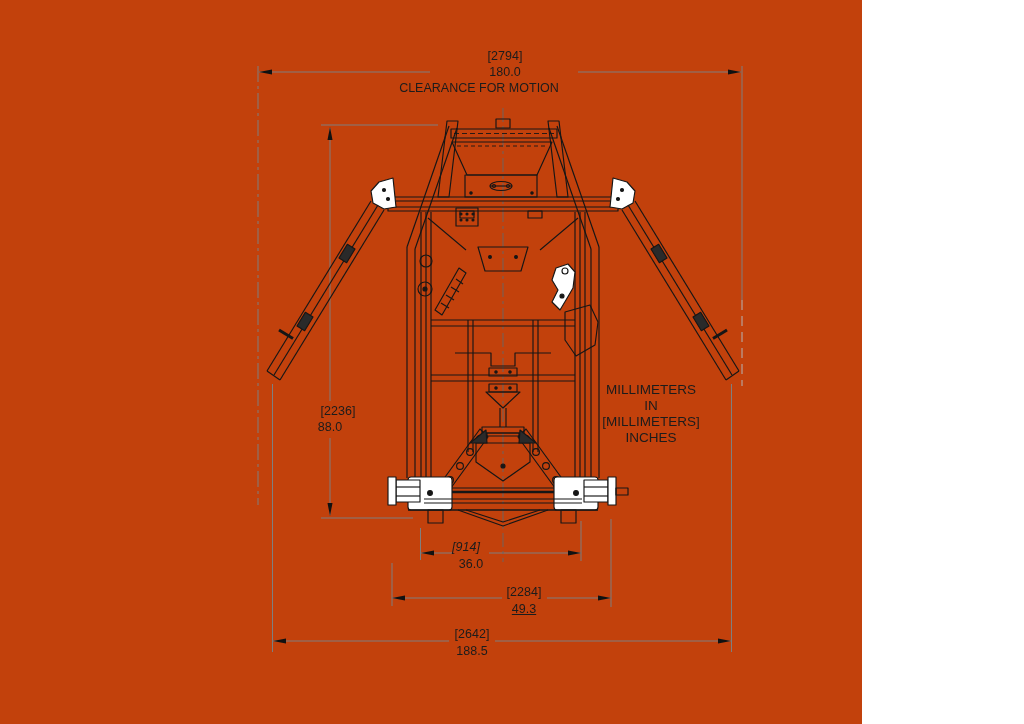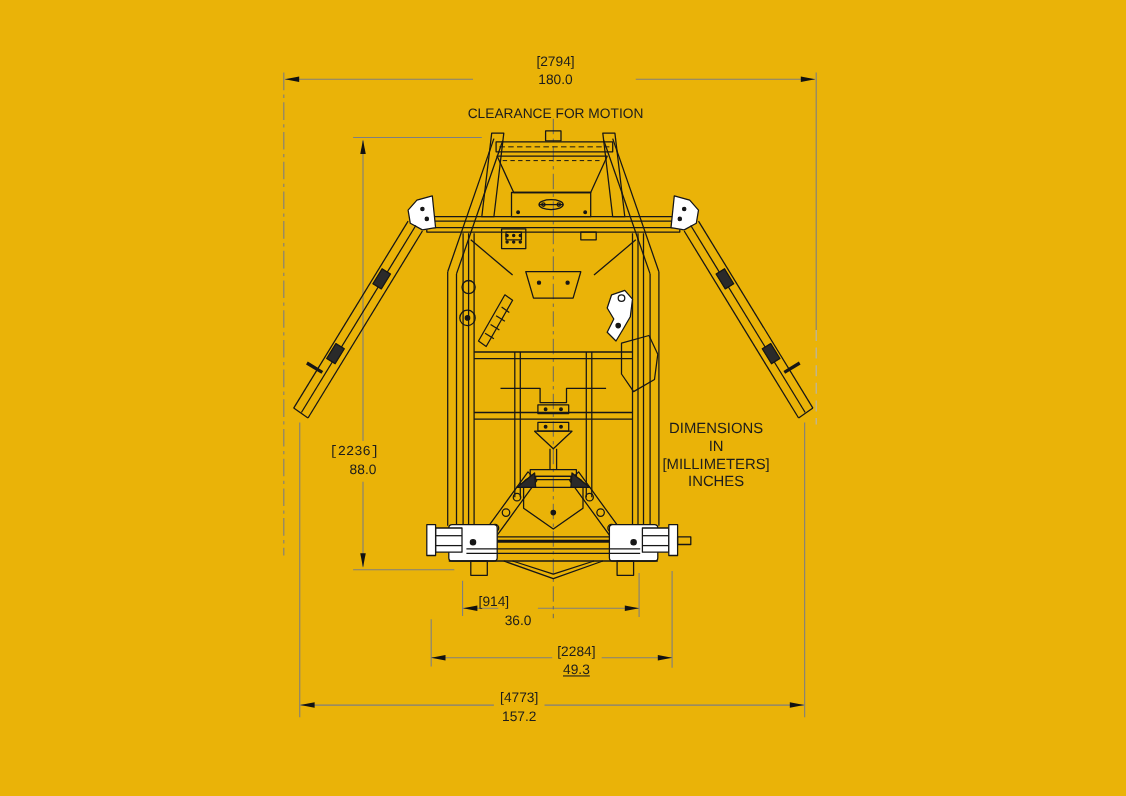--- a/index.html
+++ b/index.html
@@ -1,17 +1,17 @@
 <!DOCTYPE html>
 <html><head>
 <meta charset="utf-8">
 <style>
   html,body{margin:0;padding:0;background:#ffffff;}
   #stage{
-    position:relative;width:1024px;height:724px;background:#eab308;overflow:hidden;
+    position:relative;width:862px;height:724px;background:#c2410c;overflow:hidden;
     font-family:"Liberation Sans", sans-serif;
   }
   #linework{position:absolute;left:0;top:0;}
   .dimtext{
     position:absolute;transform:translateX(-50%);
     font-size:12.5px;line-height:14px;color:#1c1c1c;white-space:nowrap;text-align:center;
   }
   .note{
     position:absolute;left:651px;top:382px;transform:translateX(-50%);
     font-size:13.5px;line-height:16px;color:#1c1c1c;text-align:center;white-space:nowrap;
@@ -243,34 +243,34 @@
         <line x1="584" y1="487" x2="608" y2="487"></line>
         <line x1="584" y1="496" x2="608" y2="496"></line>
         <rect x="608" y="477" width="8" height="28" fill="#fff"></rect>
         <rect x="616" y="488" width="12" height="7"></rect>
       </g>
     </g>
   </svg>
 
   <div class="dimtext" style="left:505px;top:49px;">[2794]</div>
   <div class="dimtext" style="left:505px;top:65px;">180.0</div>
-  <div class="dimtext" style="left:505px;top:81px;margin-top:15px;">CLEARANCE FOR MOTION</div>
-
-  <div class="dimtext" style="left:322px;top:404px;font-family:Liberation Mono, monospace;">[2236]</div>
+  <div class="dimtext" style="left:479px;top:81px;">CLEARANCE FOR MOTION</div>
+
+  <div class="dimtext" style="left:338px;top:404px;">[2236]</div>
   <div class="dimtext" style="left:330px;top:420px;text-align:right;">88.0</div>
 
-  <div class="dimtext" style="left:449px;top:540px;">[914]</div>
+  <div class="dimtext" style="left:466px;top:540px;font-style:italic;">[914]</div>
   <div class="dimtext" style="left:471px;top:557px;">36.0</div>
 
   <div class="dimtext" style="left:524px;top:585px;">[2284]</div>
   <div class="dimtext" style="left:524px;top:602px;text-decoration:underline;">49.3</div>
 
-  <div class="dimtext" style="left:472px;top:627px;">[4773]</div>
-  <div class="dimtext" style="left:472px;top:644px;">157.2</div>
+  <div class="dimtext" style="left:472px;top:627px;">[2642]</div>
+  <div class="dimtext" style="left:472px;top:644px;">188.5</div>
 
   <div class="note">
-    <div>DIMENSIONS</div>
+    <div>MILLIMETERS</div>
     <div>IN</div>
     <div>[MILLIMETERS]</div>
     <div>INCHES</div>
   </div>
 
 </div>
 
 </body></html>

